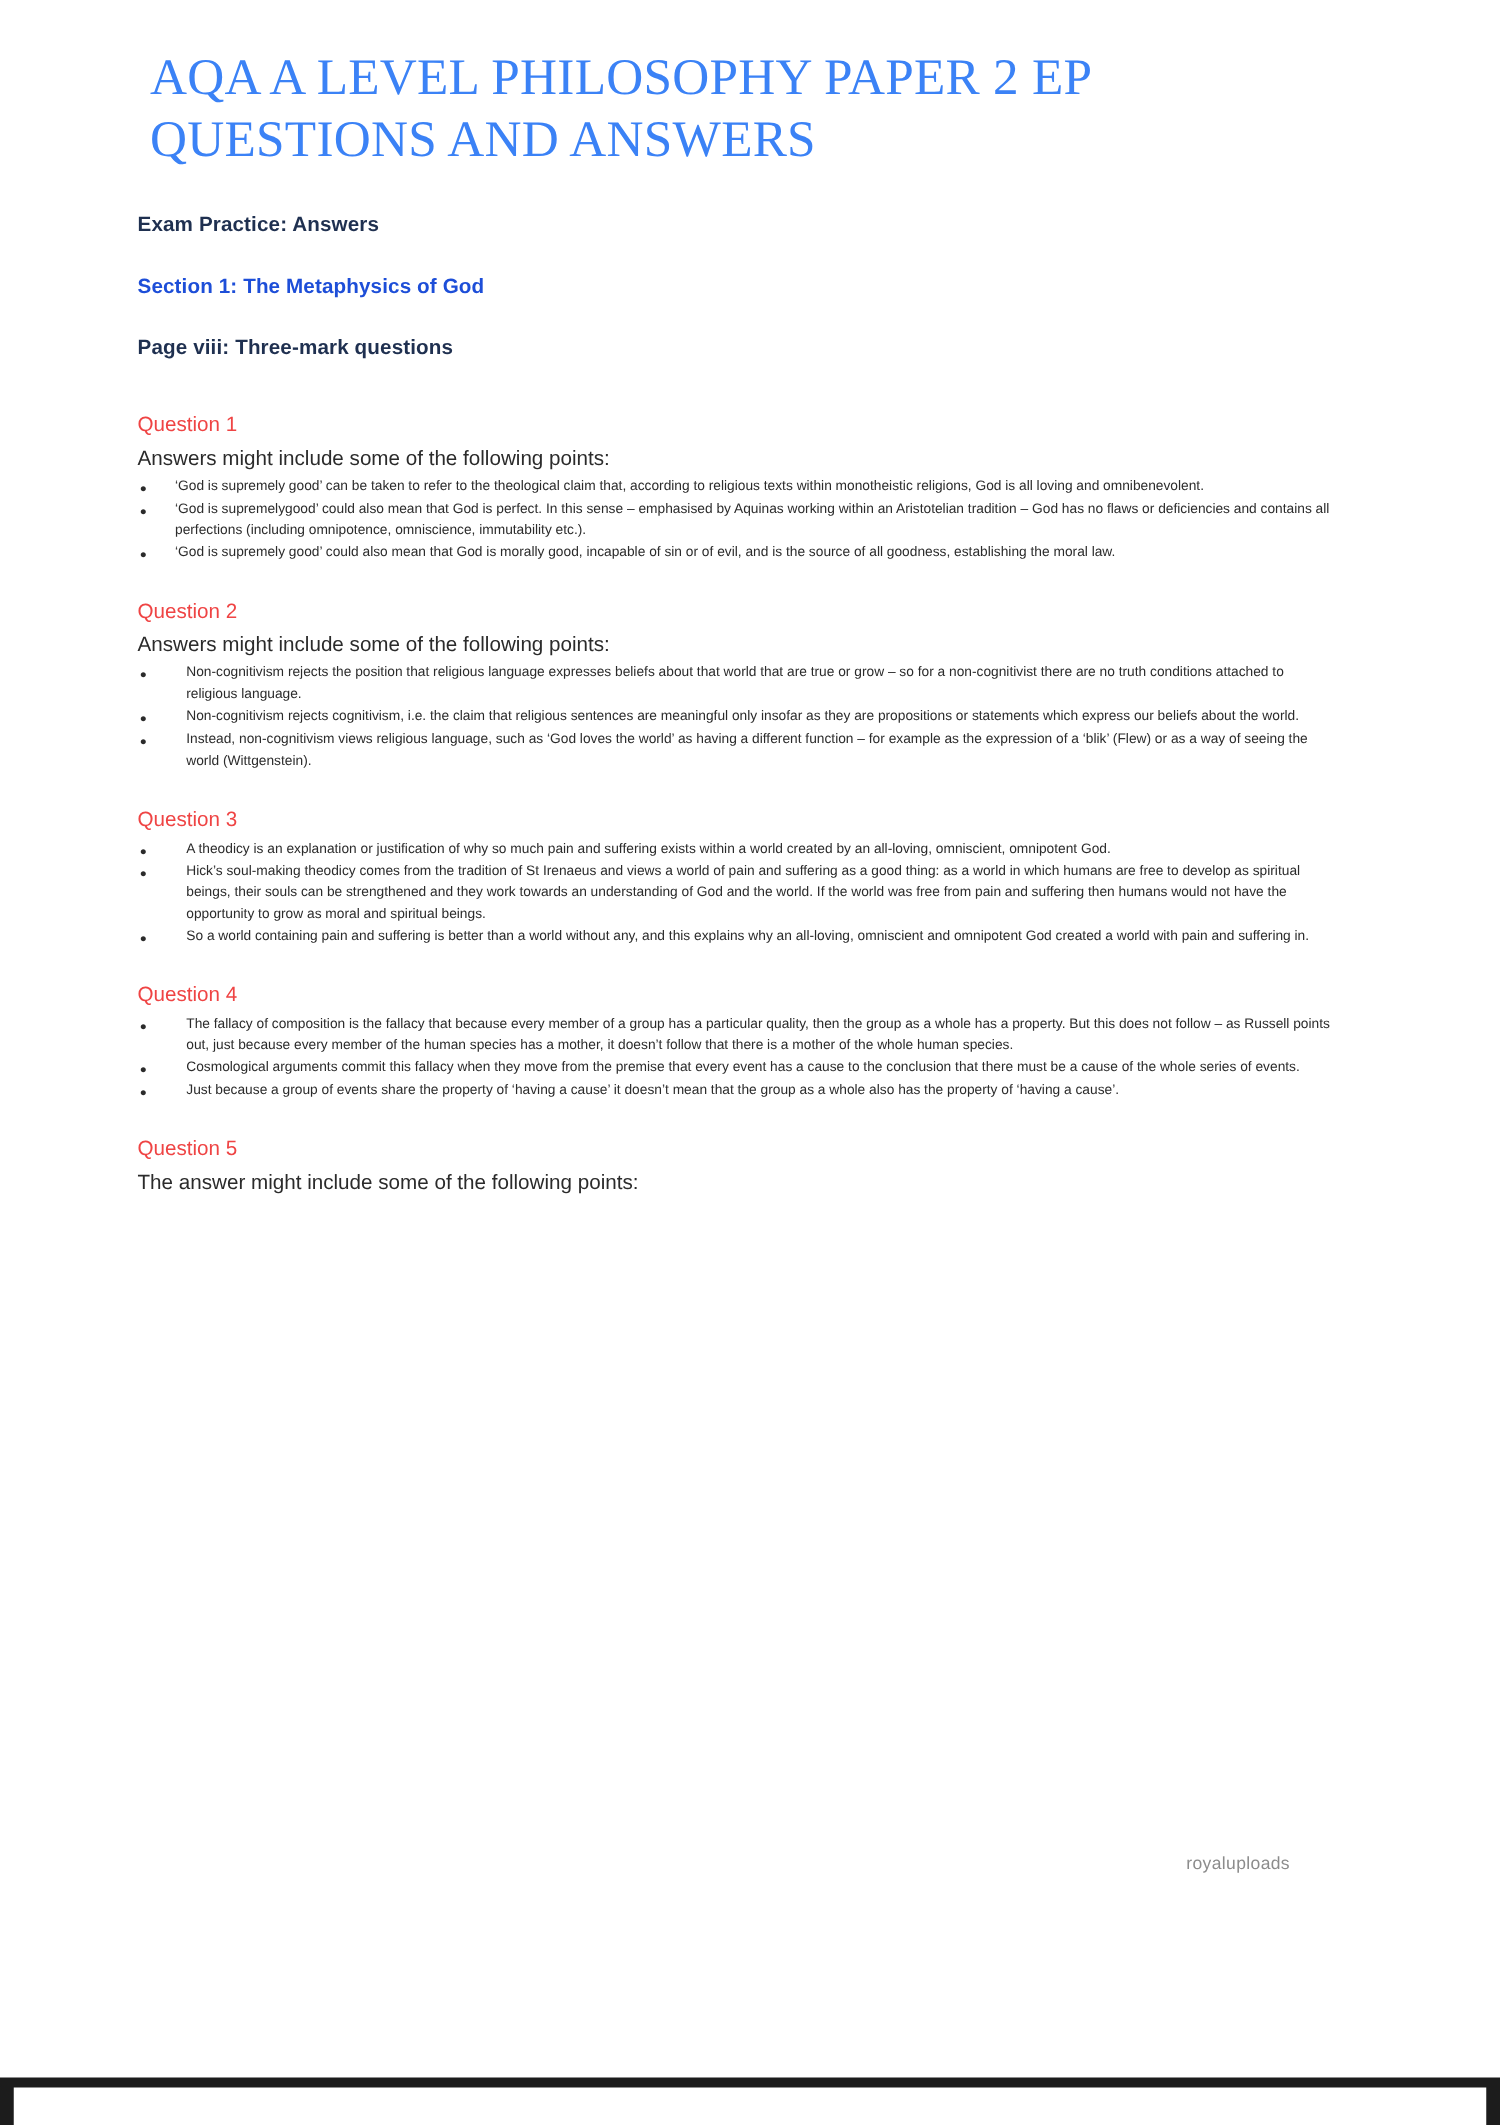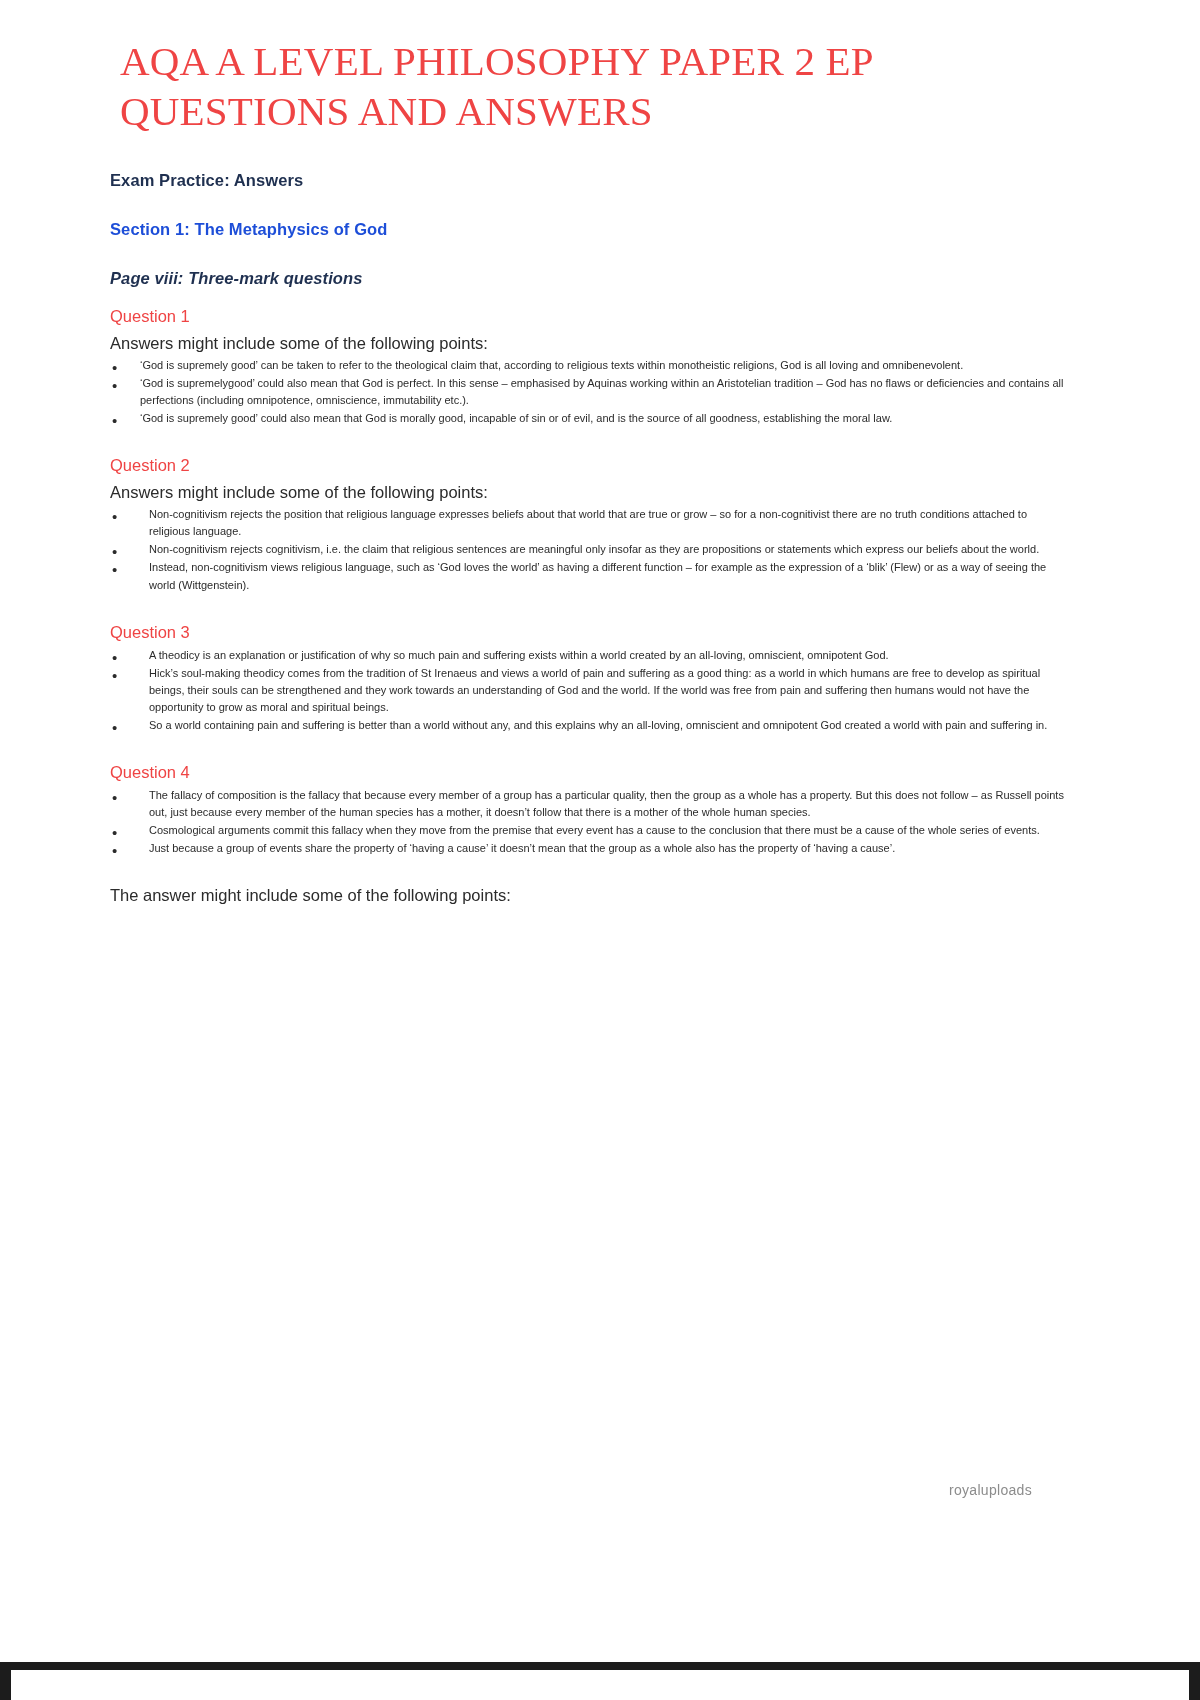--- a/index.html
+++ b/index.html
@@ -61,21 +61,21 @@
   }
 
   .doc-title {
     margin: 0;
     padding: 36px 120px 0 120px;
     font-family: "Liberation Serif", serif;
     font-size: 41px;
     font-weight: 400;
     line-height: 1.23;
     letter-spacing: 0.2px;
-    color: #ef4444;
+    color: #3b82f6;
     text-align: left;
   }
 
   .body-col {
     padding: 0 135px 0 110px;
     margin-top: 34px;
   }
 
   .h-bold-navy {
     font-size: 16.5px;
@@ -90,23 +90,22 @@
     font-weight: bold;
     color: #1d4ed8;
     margin: 0 0 30px 0;
     letter-spacing: 0.1px;
   }
 
   .h-page {
     font-size: 16.5px;
     font-weight: bold;
     color: #1f3050;
-    margin: 0 0 16px 0;
+    margin: 0 0 40px 0;
     letter-spacing: 0.1px;
-    font-style: italic;
   }
 
   .q-block { margin: 0 0 26px 0; }
 
   .q-title {
     font-size: 16.5px;
     font-weight: 400;
     color: #ef4444;
     margin: 0 0 2px 0;
     line-height: 1.52;
@@ -222,20 +221,21 @@
       <div class="q-block">
         <div class="q-title">Question 4</div>
         <ul class="bullets indent-b">
           <li>The fallacy of composition is the fallacy that because every member of a group has a particular quality, then the group as a whole has a property. But this does not follow – as Russell points out, just because every member of the human species has a mother, it doesn’t follow that there is a mother of the whole human species.</li>
           <li>Cosmological arguments commit this fallacy when they move from the premise that every event has a cause to the conclusion that there must be a cause of the whole series of events.</li>
           <li>Just because a group of events share the property of ‘having a cause’ it doesn’t mean that the group as a whole also has the property of ‘having a cause’.</li>
         </ul>
       </div>
 
       <div class="q-block">
+        <div class="q-title">Question 5</div>
         <div class="q-lead">The answer might include some of the following points:</div>
       </div>
 
     </div>
   </div>
 
   <div class="watermark">royaluploads</div>
 
   <div class="bottom-bar"></div>
   <div class="bottom-bar-inner"></div>

